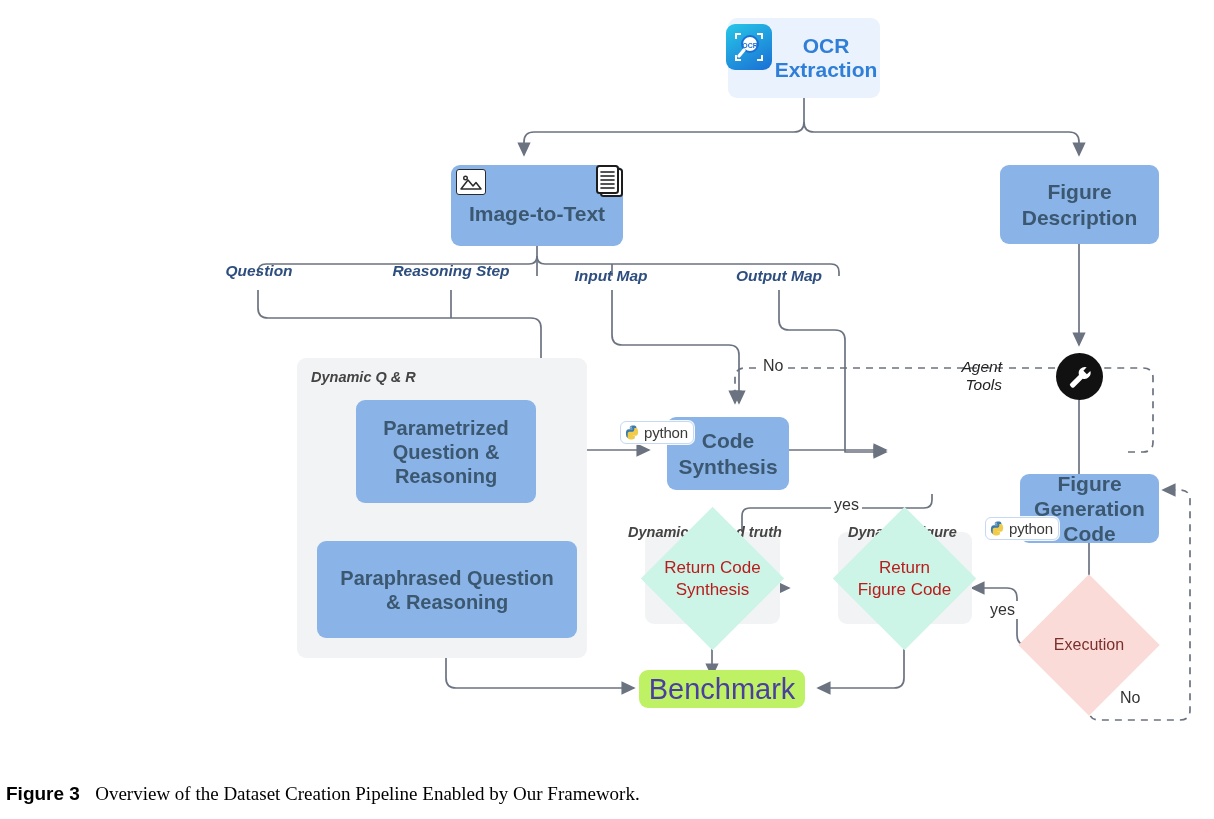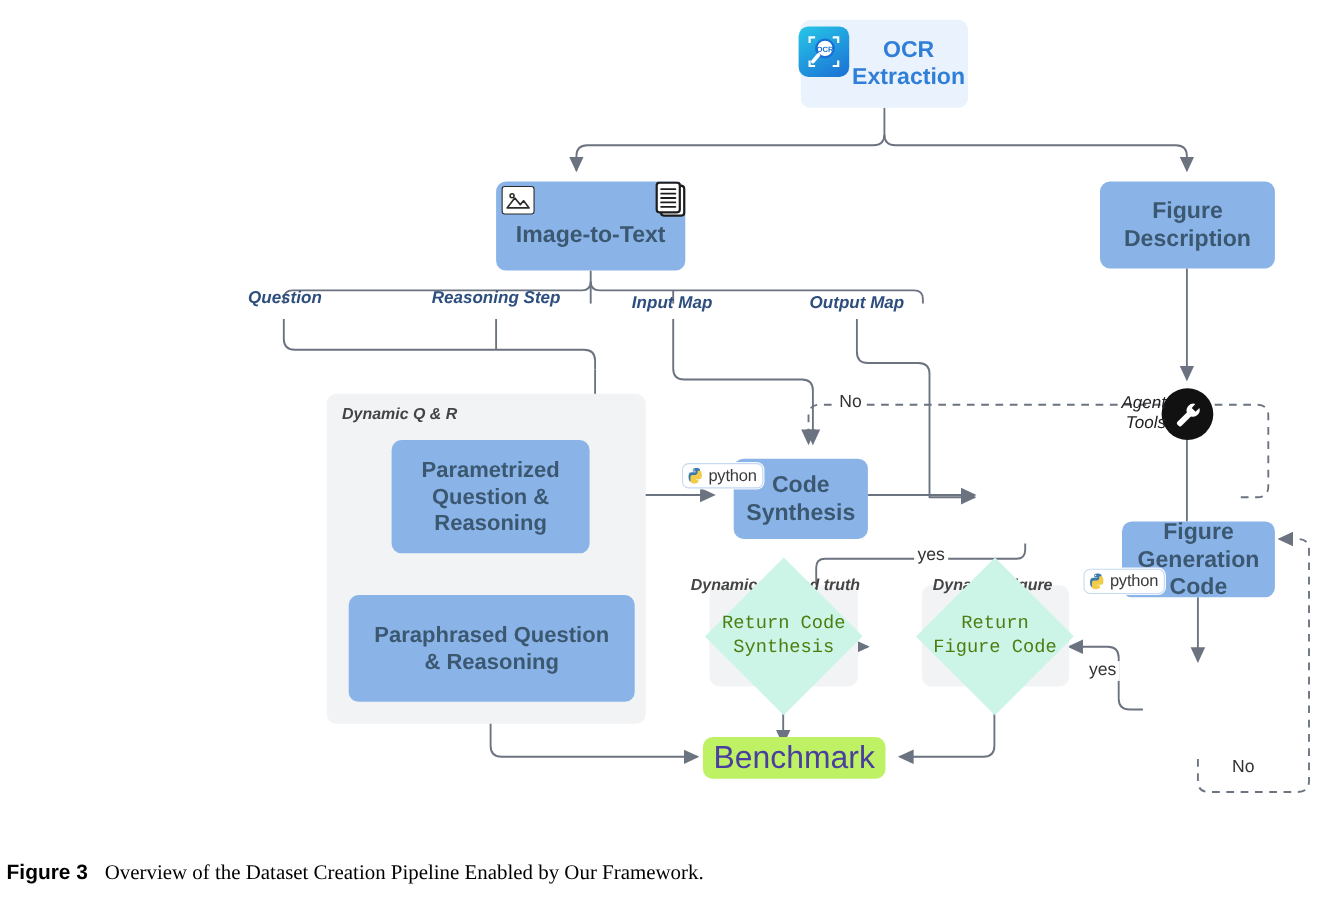--- a/index.html
+++ b/index.html
@@ -18,21 +18,21 @@
   .group-label{position:absolute;font-style:italic;font-weight:bold;color:#444;font-size:14.5px;white-space:nowrap;}
 
   .branch-label{position:absolute;font-style:italic;font-weight:bold;color:#2d4e7e;font-size:15.5px;white-space:nowrap;}
 
   .diamond{position:absolute;display:flex;align-items:center;justify-content:center;text-align:center;}
   .diamond .dshape{position:absolute;left:0;top:0;width:100%;height:100%;transform:rotate(45deg);}
   .diamond .dtext{position:relative;z-index:2;line-height:1.25;}
   .d-pink .dshape{background:#fadbd8;}
   .d-pink .dtext{color:#7b2f2a;font-size:16px;}
   .d-green .dshape{background:#ccf5e7;}
-  .d-green .dtext{color:#4d7c0f;font-size:17px;font-family:Liberation Mono, monospace;}
+  .d-green .dtext{color:#b91c1c;font-size:17px;}
 
   .edge-label{position:absolute;color:#333;font-size:16px;background:#fff;padding:0 3px;white-space:nowrap;}
 
   .icon-box{position:absolute;box-sizing:border-box;}
   .ocr-icon{width:46px;height:46px;border-radius:9px;background:linear-gradient(150deg,#27c7e8 0%,#1a6fd4 100%);display:flex;align-items:center;justify-content:center;}
   .img-icon{width:28px;height:24px;background:#fff;border:1.6px solid #2b2b2b;border-radius:3px;display:flex;align-items:center;justify-content:center;}
   .py-badge{display:flex;align-items:center;gap:3px;background:#ffffff;border:1.5px solid #c5d9f2;border-radius:6px;padding:2px 5px 2px 3px;box-shadow:0 0 0 1px rgba(255,255,255,.9);}
   .py-badge .pytext{font-size:15px;color:#3a3a3a;letter-spacing:-.2px;}
   .agent-circle{width:47px;height:47px;border-radius:50%;background:#111;display:flex;align-items:center;justify-content:center;}
   .agent-label{position:absolute;font-style:italic;color:#222;font-size:15.5px;line-height:1.15;text-align:right;}
@@ -217,25 +217,29 @@
     </div>
   </div>
 
   <div class="icon-box" style="left:1056px;top:353px;">
     <div class="agent-circle">
       <svg width="28" height="28" viewBox="0 0 24 24">
         <path d="M17.7,3.6 a5.3,5.3 0 0 0 -6.6,6.6 L3.8,17.5 a1.6,1.6 0 0 0 0,2.3 l0.9,0.9 a1.6,1.6 0 0 0 2.3,0 L14.3,13.4 a5.3,5.3 0 0 0 6.6,-6.6 L17.9,9.7 L14.9,6.7 Z" fill="#ffffff"></path>
       </svg>
     </div>
   </div>
-  <div class="agent-label" style="left:994px;top:358px;width:66px;">
+  <div class="agent-label" style="left:936px;top:358px;width:66px;">
     <span>Agent</span><br>
     <span>Tools</span>
   </div>
 
+  <div class="diamond d-pink" style="left:1039px;top:595px;width:100px;height:100px;">
+    <div class="dshape"></div>
+    <div class="dtext">Execution</div>
+  </div>
 
   <div class="group" style="left:645px;top:532px;width:135px;height:92px;"></div>
   <div class="group-label" style="left:628px;top:524px;">Dynamic Ground truth</div>
   <div class="diamond d-green" style="left:644px;top:534px;width:137px;height:89px;">
     <div class="dshape" style="transform:rotate(45deg) scale(.74,1.14);"></div>
     <div class="dtext">
       <span>Return Code</span><br>
       <span>Synthesis</span>
     </div>
   </div>

